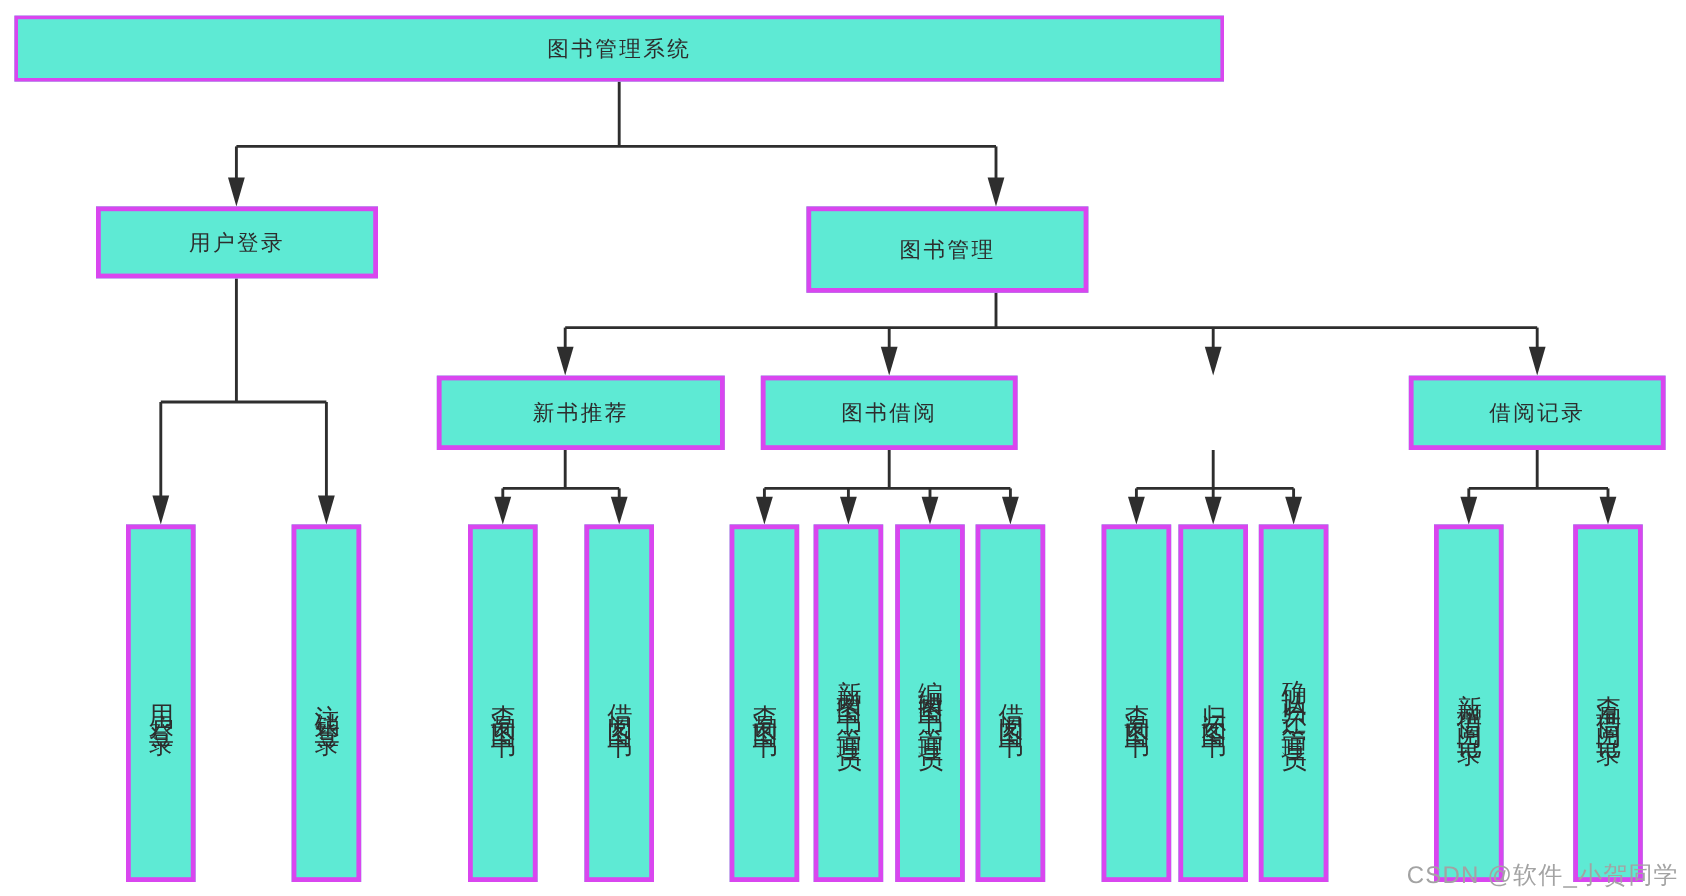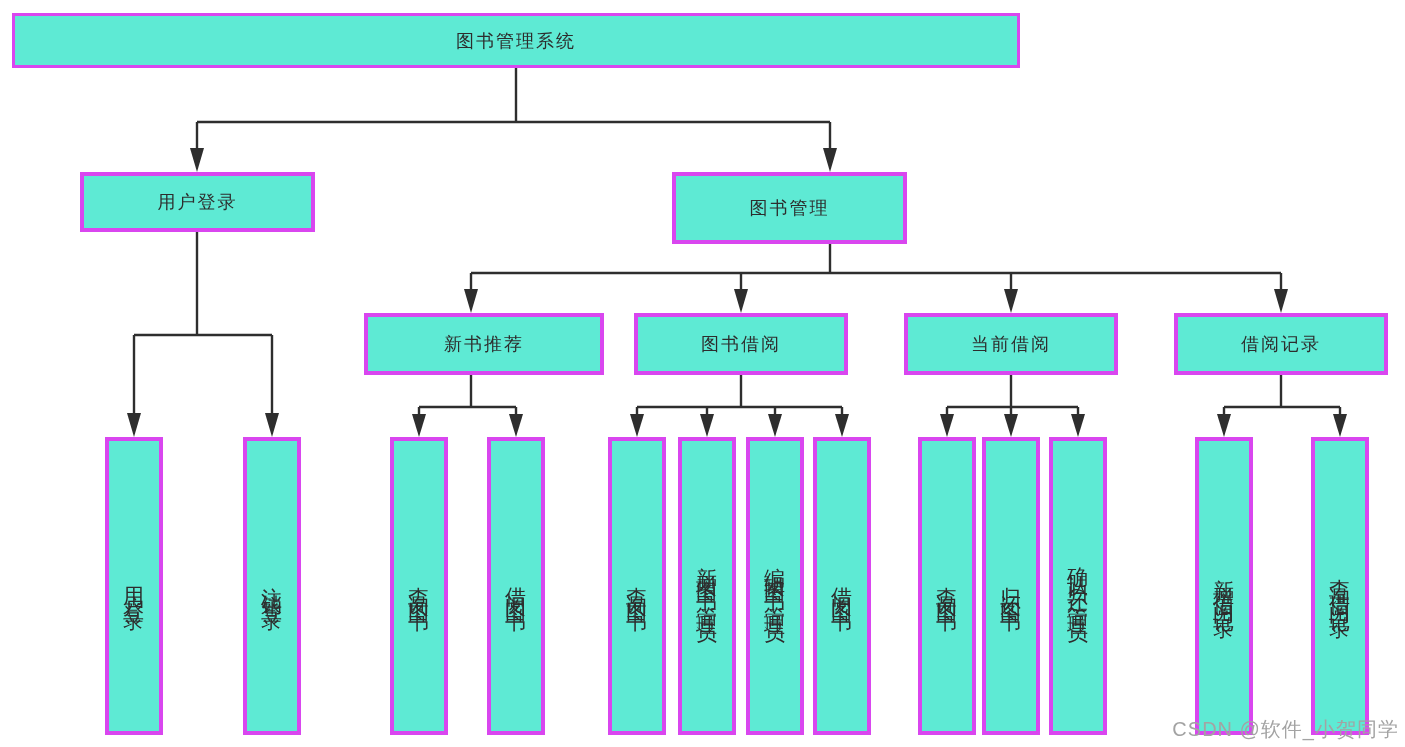--- a/index.html
+++ b/index.html
@@ -146,21 +146,20 @@
     </g>
   </svg>
 
   <div class="box root" style="left:12px; top:13px; width:1008px; height:55px;">图书管理系统</div>
 
   <div class="box hbox" style="left:80px; top:172px; width:235px; height:60px;">用户登录</div>
   <div class="box hbox" style="left:672px; top:172px; width:235px; height:72px;">图书管理</div>
 
   <div class="box hbox" style="left:364px; top:313px; width:240px; height:62px;">新书推荐</div>
   <div class="box hbox" style="left:634px; top:313px; width:214px; height:62px;">图书借阅</div>
-  <div class="box hbox" style="left:904px; top:313px; width:214px; height:62px;">当前借阅</div>
   <div class="box hbox" style="left:1174px; top:313px; width:214px; height:62px;">借阅记录</div>
 
   <div class="box leaf" style="left:105px;">用户登录</div>
   <div class="box leaf" style="left:243px;">注销登录</div>
 
   <div class="box leaf" style="left:390px;">查询图书</div>
   <div class="box leaf" style="left:487px;">借阅图书</div>
 
   <div class="box leaf" style="left:608px;">查询图书</div>
   <div class="box leaf" style="left:678px;">新增图书（管理员）</div>

